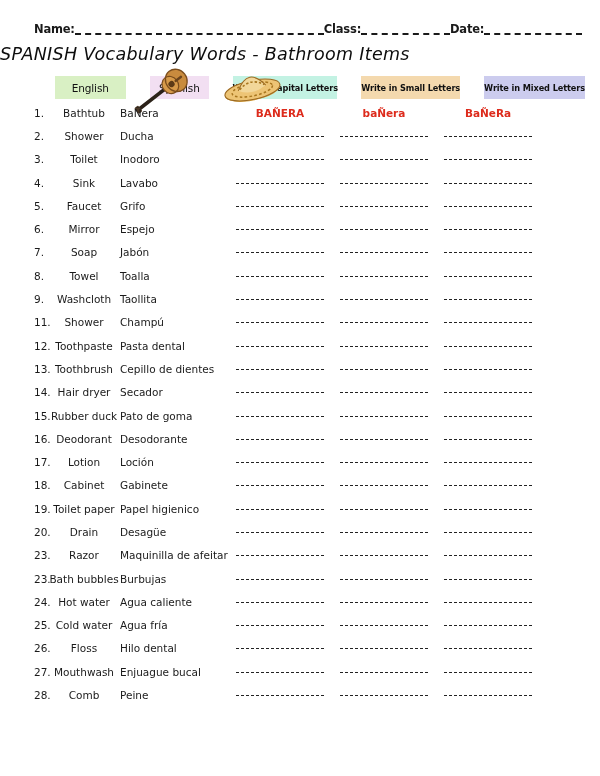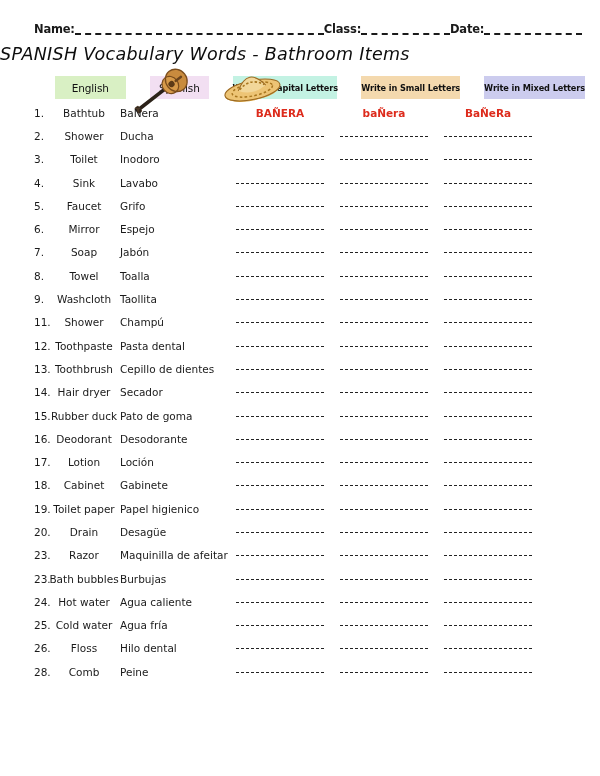--- a/index.html
+++ b/index.html
@@ -525,20 +525,34 @@
         <span class="dash-line"></span>
       </div>
       <div class="c-blank">
         <span class="dash-line"></span>
       </div>
       <div class="c-blank">
         <span class="dash-line"></span>
       </div>
     </div>
     <div class="row">
+      <div class="c-num">27.</div>
+      <div class="c-eng">Mouthwash</div>
+      <div class="c-spa">Enjuague bucal</div>
+      <div class="c-blank">
+        <span class="dash-line"></span>
+      </div>
+      <div class="c-blank">
+        <span class="dash-line"></span>
+      </div>
+      <div class="c-blank">
+        <span class="dash-line"></span>
+      </div>
+    </div>
+    <div class="row">
       <div class="c-num">28.</div>
       <div class="c-eng">Comb</div>
       <div class="c-spa">Peine</div>
       <div class="c-blank">
         <span class="dash-line"></span>
       </div>
       <div class="c-blank">
         <span class="dash-line"></span>
       </div>
       <div class="c-blank">

